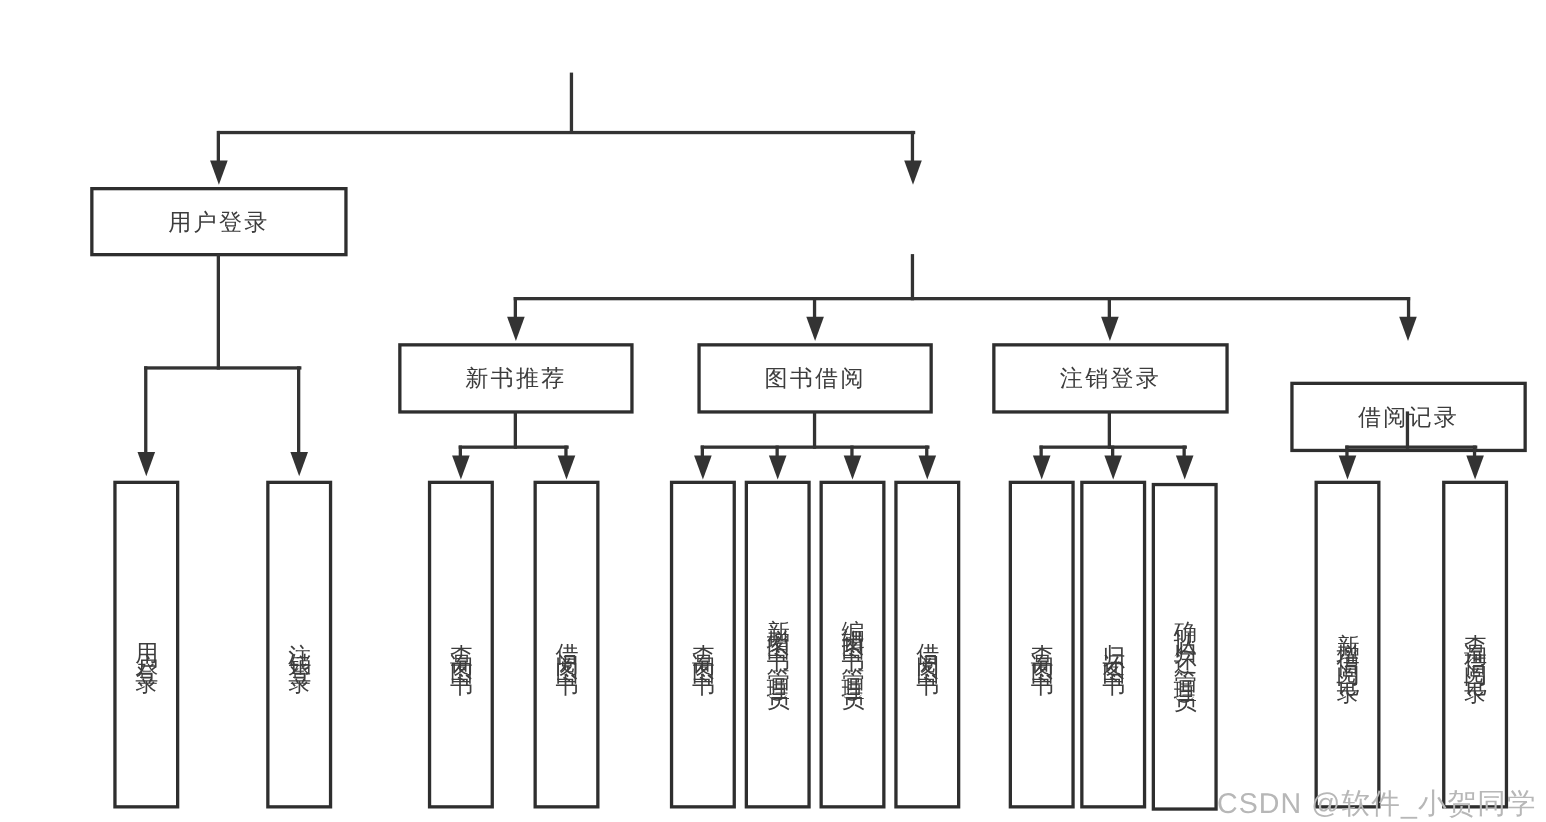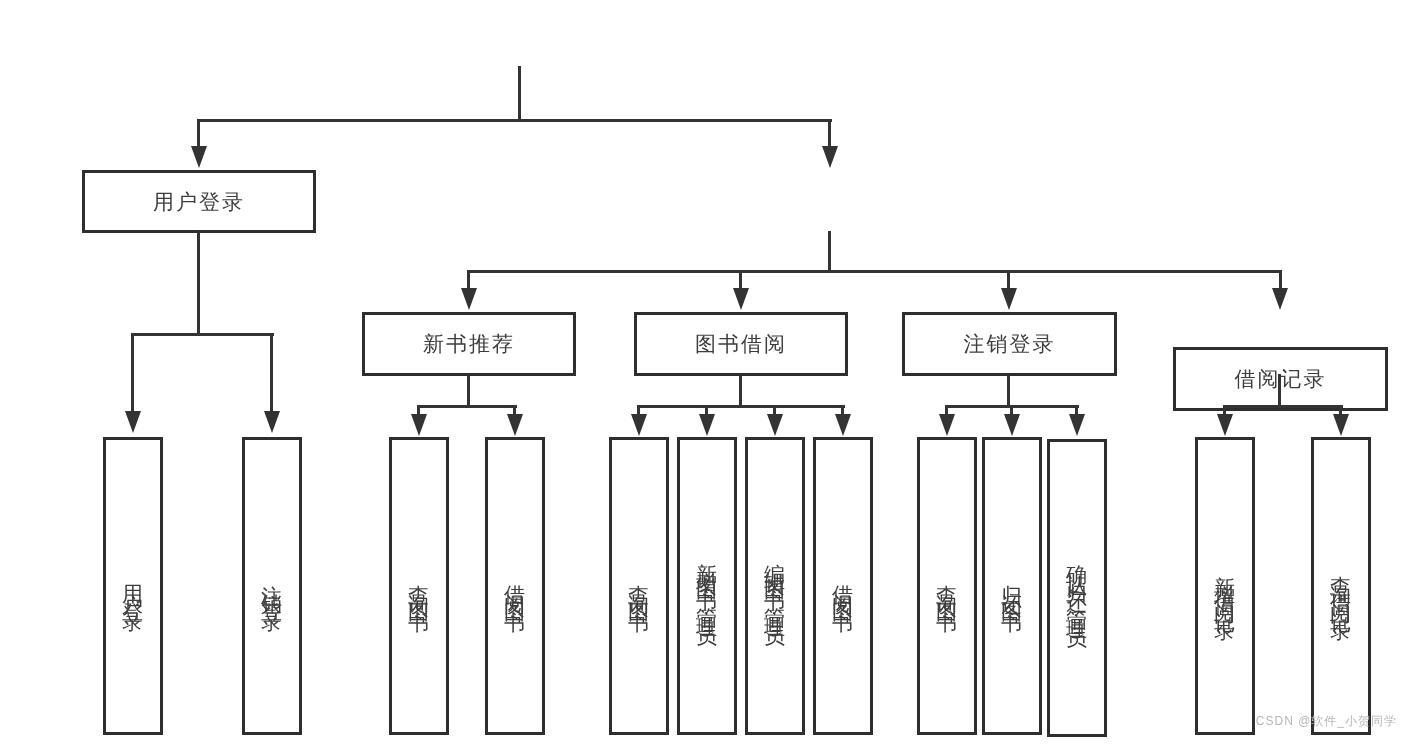--- a/index.html
+++ b/index.html
@@ -16,21 +16,21 @@
         display:flex;align-items:center;justify-content:center;
         font-size:21px;color:var(--text);letter-spacing:2px;}
   .vbox{position:absolute;box-sizing:border-box;background:var(--bg);border:3px solid var(--border);
         display:flex;align-items:center;justify-content:center;color:var(--text);}
   .vtext{writing-mode:vertical-rl;text-orientation:mixed;font-size:21px;line-height:1;
          letter-spacing:9px;white-space:nowrap;}
   .line{position:absolute;background:var(--line);}
   .arrow{position:absolute;width:0;height:0;
          border-left:8px solid transparent;border-right:8px solid transparent;
          border-top:22px solid var(--line);}
-  .watermark{position:absolute;top:713px;right:8px;font-size:12px;color:var(--wm);
+  .watermark{position:absolute;top:713px;right:8px;font-size:26px;color:var(--wm);
              letter-spacing:1px;z-index:10;}
 </style>
 </head>
 <body>
 
 <div class="canvas">
 
 
   <div class="line" style="left:518px;top:66px;width:3px;height:54px;"></div>
   <div class="line" style="left:198px;top:119px;width:634px;height:3px;"></div>

